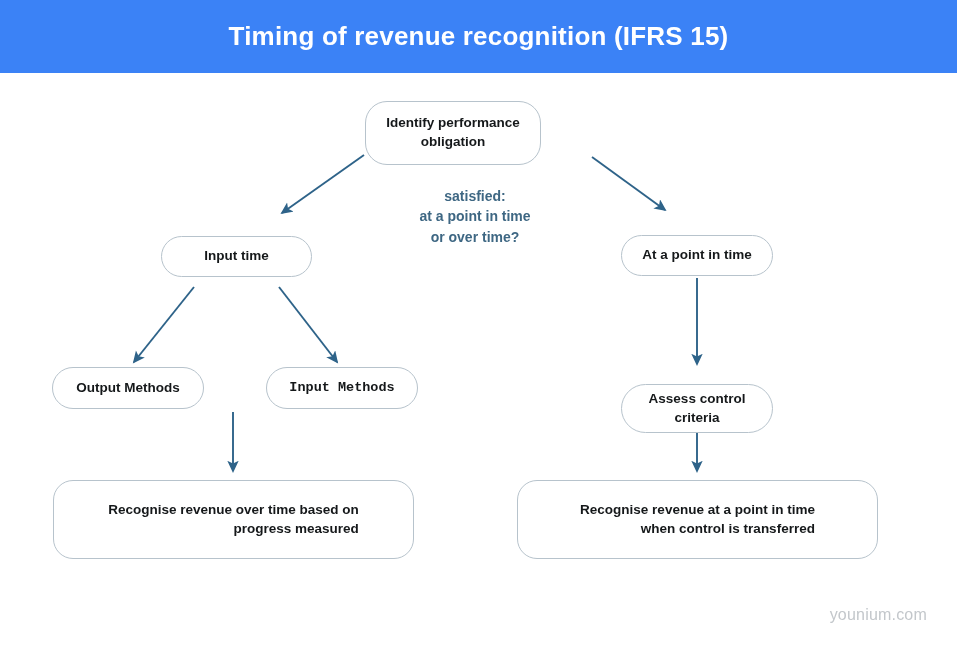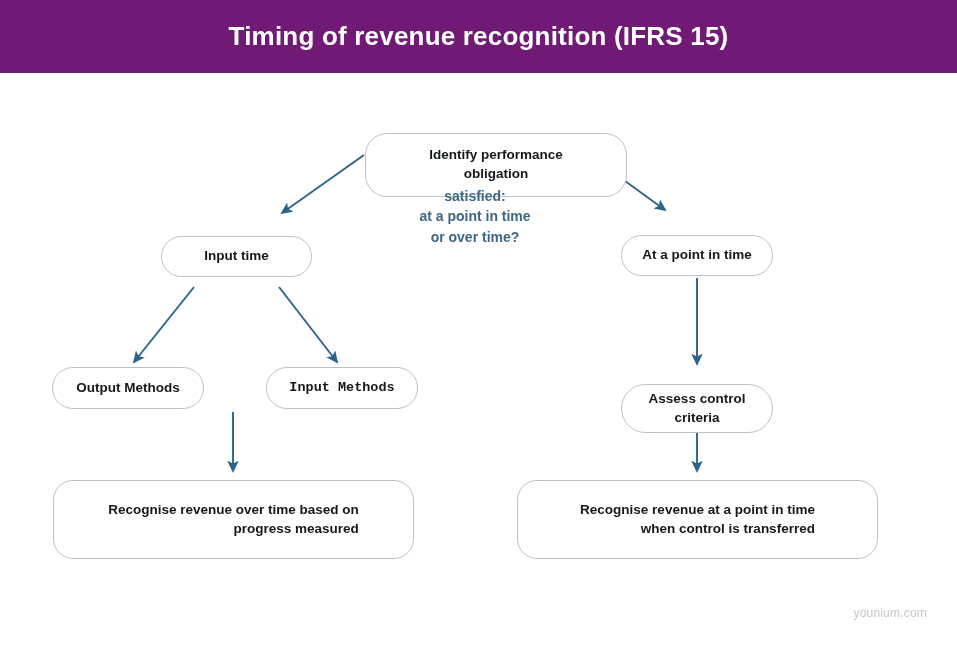--- a/index.html
+++ b/index.html
@@ -18,21 +18,21 @@
     overflow: hidden;
   }
 
   
   #header {
     position: absolute;
     left: 0;
     top: 0;
     width: 957px;
     height: 73px;
-    background: #701a75;
+    background: #3b82f6;
   }
   #header-title {
     position: absolute;
     left: 0;
     top: 0;
     width: 957px;
     height: 73px;
     display: flex;
     align-items: center;
     justify-content: center;
@@ -83,21 +83,21 @@
     line-height: 1.45;
     white-space: pre-line;
   }
 
   
   #watermark {
     position: absolute;
     right: 30px;
     top: 606px;
     color: #c3c7cb;
-    font-size: 12px;
+    font-size: 16px;
     font-weight: normal;
     letter-spacing: 0.2px;
   }
 </style>
 </head>
 <body>
 
 <div id="page">
 
   <div id="header">
@@ -119,21 +119,21 @@
 
     <line x1="279" y1="287" x2="337" y2="362" stroke="#2e6389" stroke-width="1.9" marker-end="url(#ah)"></line>
 
     <line x1="697" y1="278" x2="697" y2="364" stroke="#2e6389" stroke-width="1.9" marker-end="url(#ah)"></line>
 
     <line x1="233" y1="412" x2="233" y2="471" stroke="#2e6389" stroke-width="1.9" marker-end="url(#ah)"></line>
 
     <line x1="697" y1="412" x2="697" y2="471" stroke="#2e6389" stroke-width="1.9" marker-end="url(#ah)"></line>
   </svg>
 
-  <div class="node rrect" style="left:365px; top:101px; width:262px; height:64px;margin-top:32px;">Identify performance<br>obligation</div>
+  <div class="node rrect" style="left:365px; top:101px; width:176px; height:64px;">Identify performance<br>obligation</div>
 
   <div class="node pill" style="left:161px; top:236px; width:151px; height:41px;">Input time</div>
 
   <div class="node pill" style="left:621px; top:235px; width:152px; height:41px;">At a point in time</div>
 
   <div class="node pill" style="left:52px; top:367px; width:152px; height:42px;">Output Methods</div>
 
   <div class="node pill" style="left:266px; top:367px; width:152px; height:42px;font-family:Liberation Mono, monospace;">Input Methods</div>
 
   <div class="node pill" style="left:621px; top:384px; width:152px; height:49px;">Assess control<br>criteria</div>

